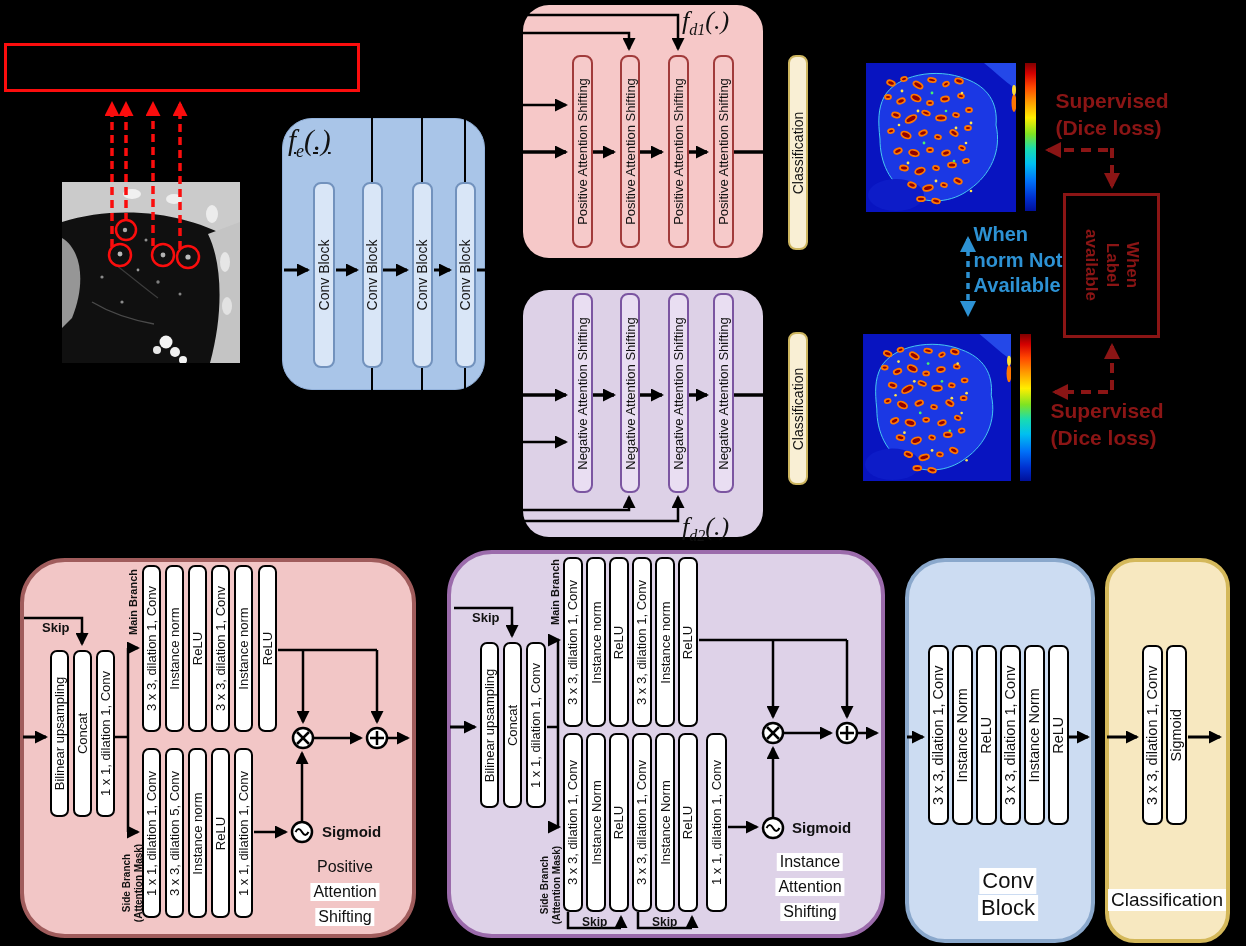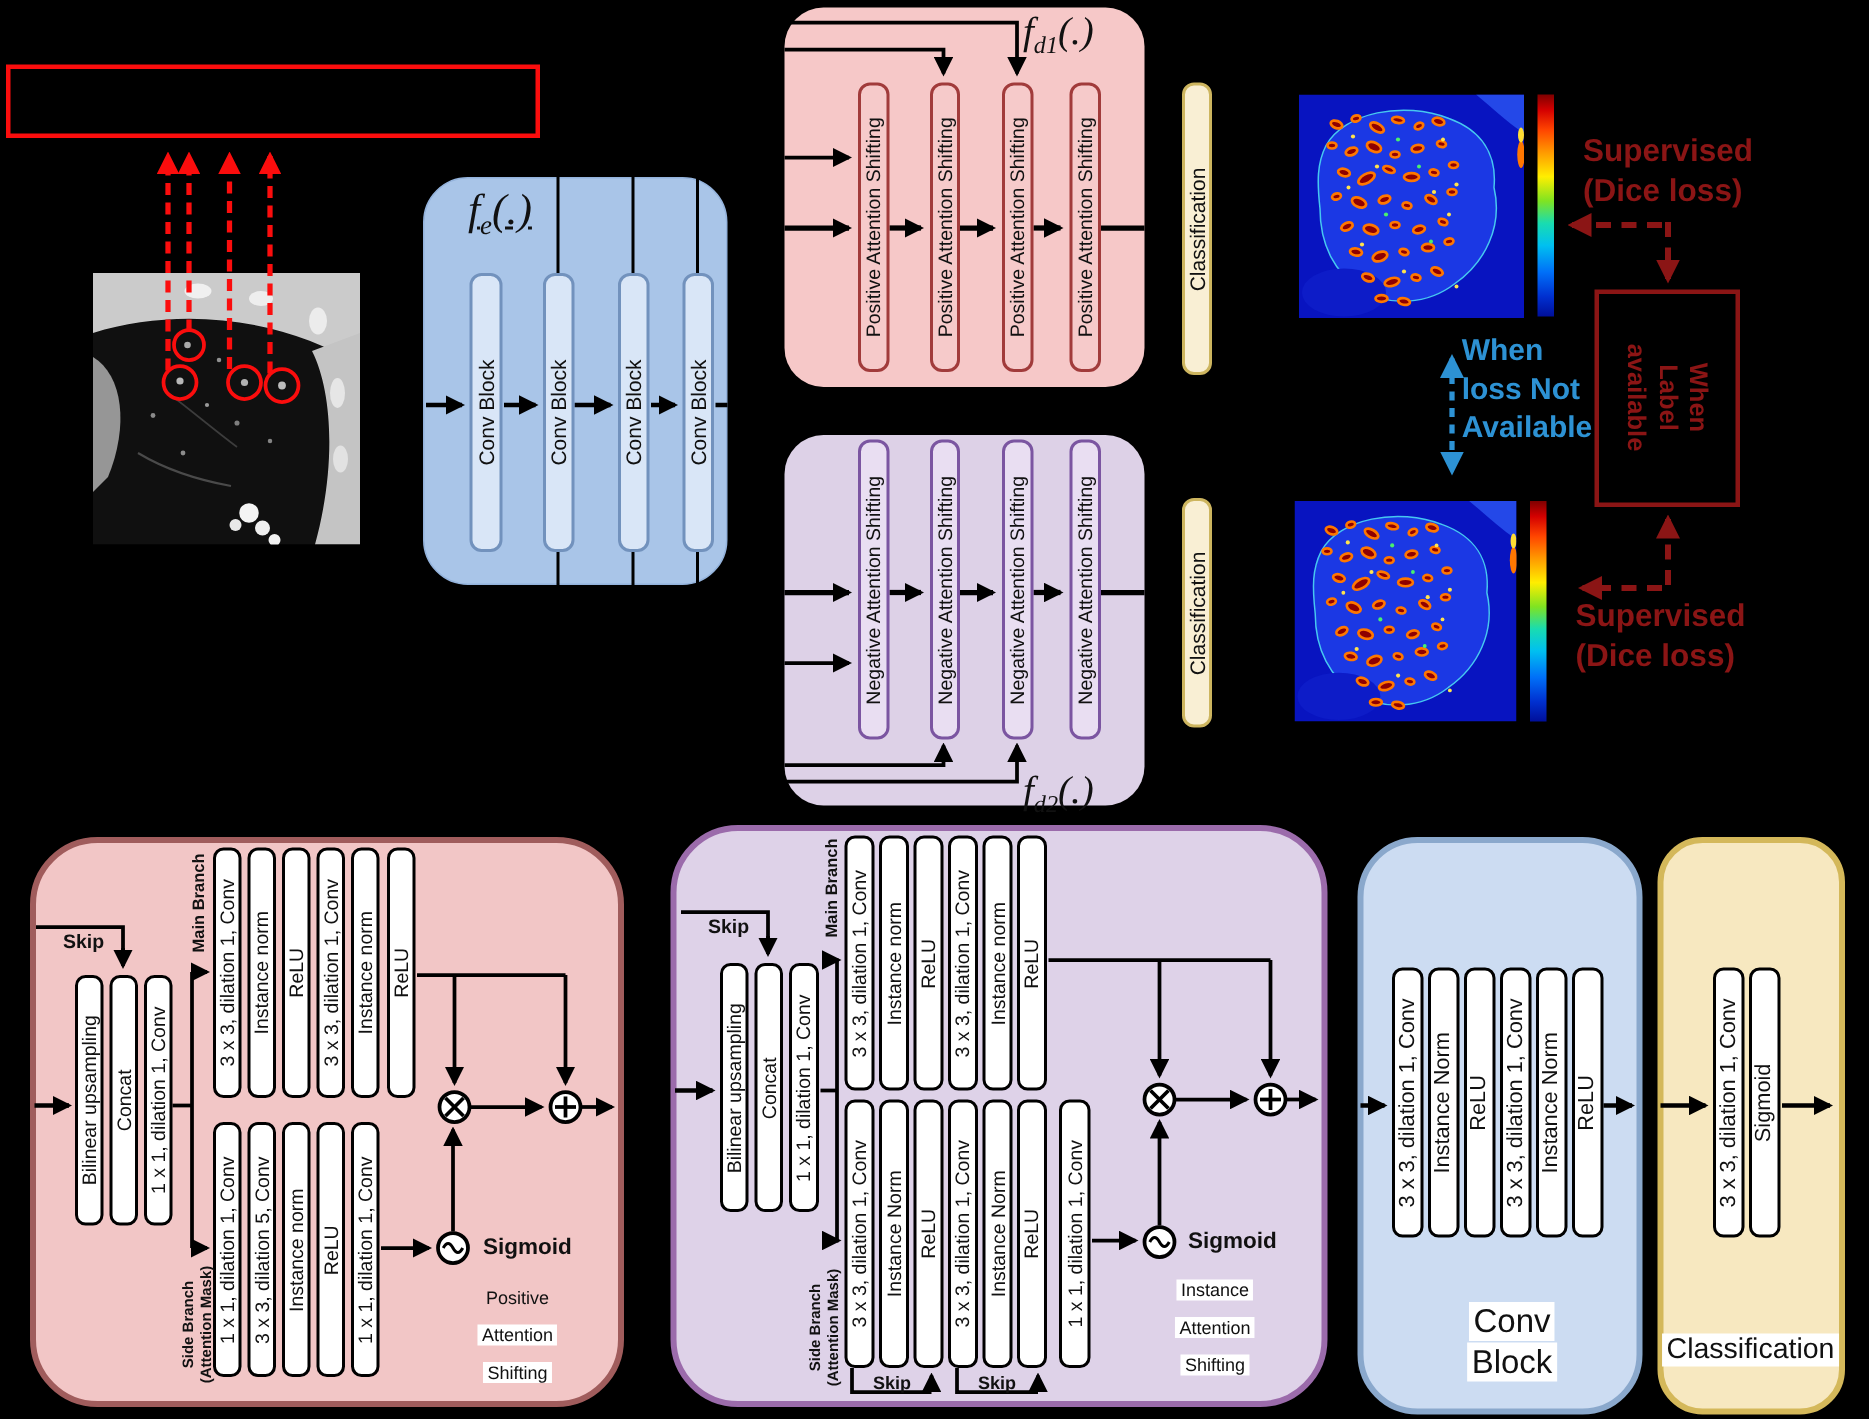--- a/index.html
+++ b/index.html
@@ -14,21 +14,21 @@
   .wb{background:#fff;border:2.5px solid #000;border-radius:7px;}
   .bar-enc{background:#d9e6f7;border:2px solid #7292bd;border-radius:8px;}
   .bar-pos{background:#f6caca;border:2.5px solid #a13b3b;border-radius:8px;}
   .bar-neg{background:#e9def2;border:2.5px solid #7b55a1;border-radius:8px;}
   .bar-cls{background:#f9efd4;border:2.5px solid #cdb55f;border-radius:8px;}
   .f13 .vt{font-size:13px;} .f14 .vt{font-size:14px;} .f145 .vt{font-size:14.5px;}
   .fn{position:absolute;z-index:4;font-family:"Liberation Serif",serif;font-style:italic;
       font-size:29px;color:#111;}
   .fn sub{font-size:0.62em;}
   .ttl{position:absolute;z-index:4;transform:translateX(-50%);text-align:center;
-       font-size:12px;color:#111;white-space:nowrap;}
+       font-size:16px;color:#111;white-space:nowrap;}
   .hl{background:#fff;padding:0 3px;display:inline-block;}
   .rotl{position:absolute;z-index:4;transform:translate(-50%,-50%) rotate(-90deg);
         white-space:nowrap;font-weight:bold;color:#111;text-align:center;}
   .rotr{position:absolute;z-index:4;transform:translate(-50%,-50%) rotate(90deg);
         white-space:nowrap;font-weight:bold;text-align:center;}
   .lbl{position:absolute;z-index:4;font-weight:bold;color:#111;white-space:nowrap;}
   .anno{position:absolute;z-index:4;transform:translateX(-50%);
         font-weight:bold;line-height:1.28;white-space:nowrap;}
   .cbar{position:absolute;z-index:1;
         background:linear-gradient(to bottom,#7f0000 0%,#d40000 7%,#ff4500 16%,
@@ -65,21 +65,21 @@
       <circle cx="76" cy="88" r="1.4" fill="#9a9a9a"></circle>
     <path d="M30,120 C50,132 70,138 92,142" stroke="#4a4a4a" stroke-width="1.4" fill="none"></path>
     <path d="M50,80 C66,92 80,104 96,116" stroke="#3c3c3c" stroke-width="1.1" fill="none"></path>
     <circle cx="104" cy="160" r="6.5" fill="#f4f4f4"></circle>
       <circle cx="113" cy="170" r="5" fill="#efefef"></circle>
     <circle cx="95" cy="168" r="4" fill="#e8e8e8"></circle>
       <circle cx="121" cy="178" r="4" fill="#f2f2f2"></circle>
   </svg>
 
   <div class="box" style="left:282px;top:118px;width:203px;height:272px;background:#a9c5e8;border-radius:30px;border:1.5px solid #94b3dc;"></div>
-  <div class="fn" style="left:312px;top:124px;text-decoration:underline;"><span>f</span><sub>e</sub><span>(.)</span></div>
+  <div class="fn" style="left:288px;top:124px;text-decoration:underline;"><span>f</span><sub>e</sub><span>(.)</span></div>
 
   <div class="box" style="left:523px;top:5px;width:240px;height:253px;background:#f6c8c8;border-radius:26px;"></div>
   <div class="fn" style="left:682px;top:6px;font-size:26px;"><span>f</span><sub>d1</sub><span>(.)</span></div>
 
   <div class="box" style="left:523px;top:290px;width:240px;height:247px;background:#ddd1e7;border-radius:26px;"></div>
   <div class="fn" style="left:682px;top:512px;font-size:26px;"><span>f</span><sub>d2</sub><span>(.)</span></div>
 
   <svg class="hmimg" style="left:866px;top:63px;" width="150" height="149" viewBox="0 0 150 149">
     <defs>
       <g id="hmg">
@@ -168,21 +168,21 @@
   <div class="anno" style="left:1112px;top:88px;font-size:21px;color:#8b1515;">
     <div>Supervised</div>
     <div>(Dice loss)</div>
   </div>
   <div class="anno" style="left:1107px;top:398px;font-size:21px;color:#8b1515;">
     <div>Supervised</div>
     <div>(Dice loss)</div>
   </div>
   <div class="anno" style="left:1018px;top:222px;font-size:20px;color:#2d92d4;">
     <div>When</div>
-    <div>loss Not</div>
+    <div>norm Not</div>
     <div>Available</div>
   </div>
 
   <div class="box" style="left:20px;top:558px;width:396px;height:380px;background:#f2c6c6;border:4.5px solid #a05c5c;border-radius:45px;"></div>
   <div class="box" style="left:447px;top:550px;width:438px;height:388px;background:#ded2e8;border:4.5px solid #9b6bab;border-radius:45px;"></div>
   <div class="box" style="left:905px;top:558px;width:190px;height:385px;background:#ccdcf2;border:4px solid #8aa8cc;border-radius:40px;"></div>
   <div class="box" style="left:1105px;top:558px;width:125px;height:385px;background:#f7e8c0;border:4px solid #d4b85a;border-radius:30px;"></div>
 
   <svg id="overlay" width="1246" height="946" viewBox="0 0 1246 946">
     <defs>

